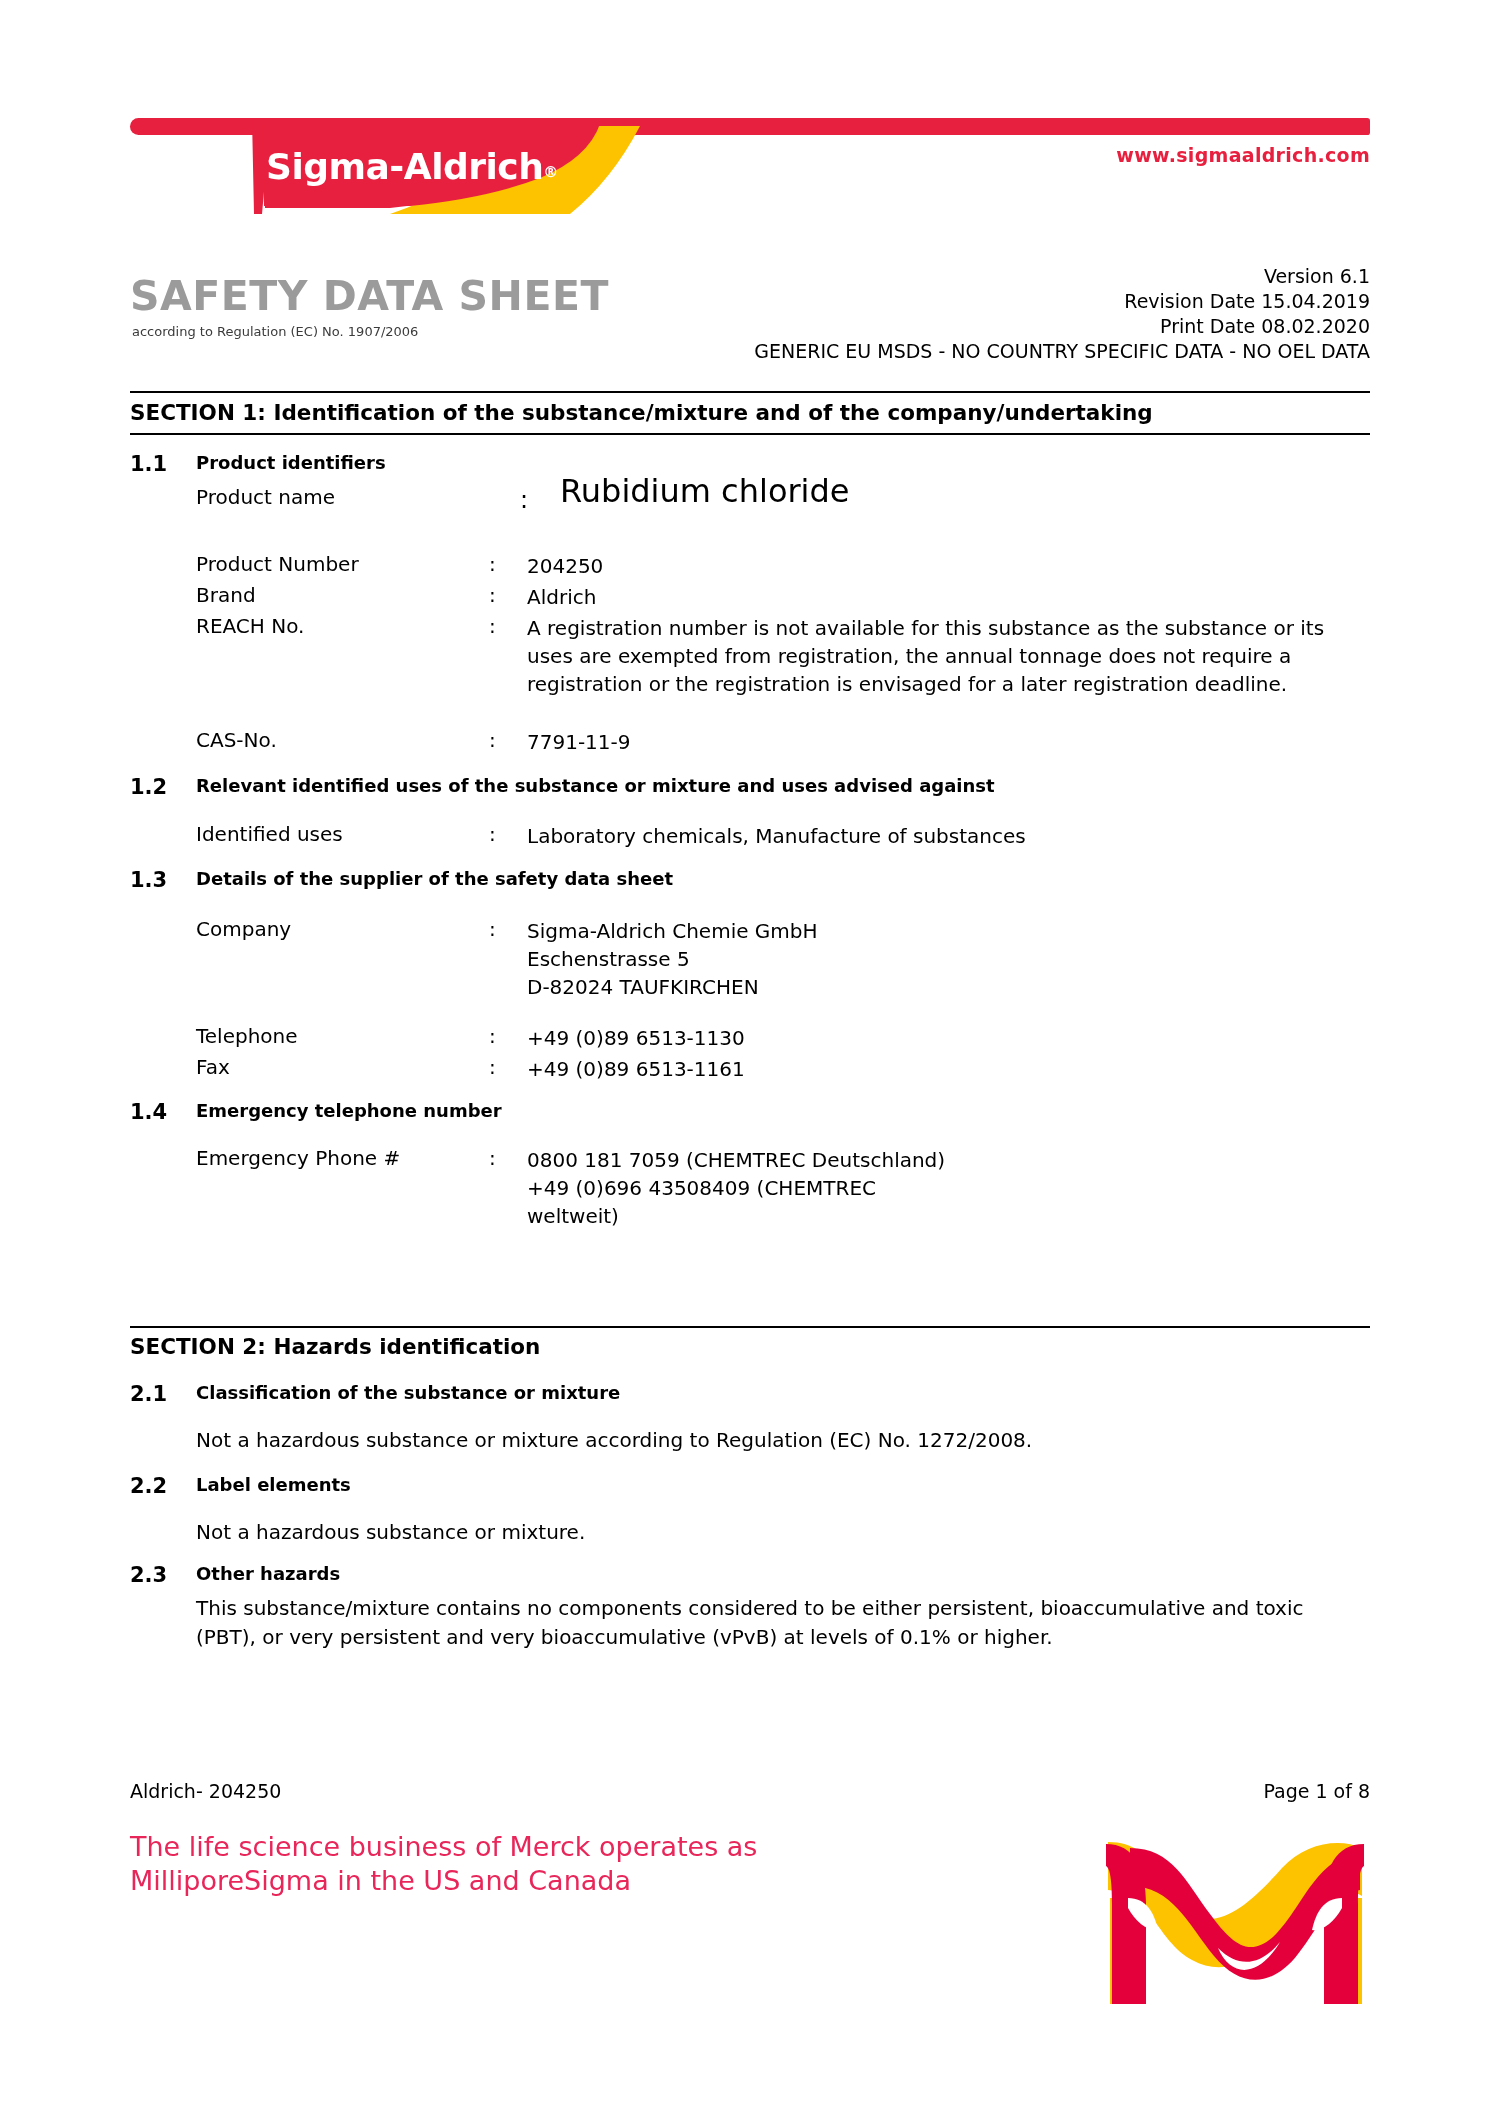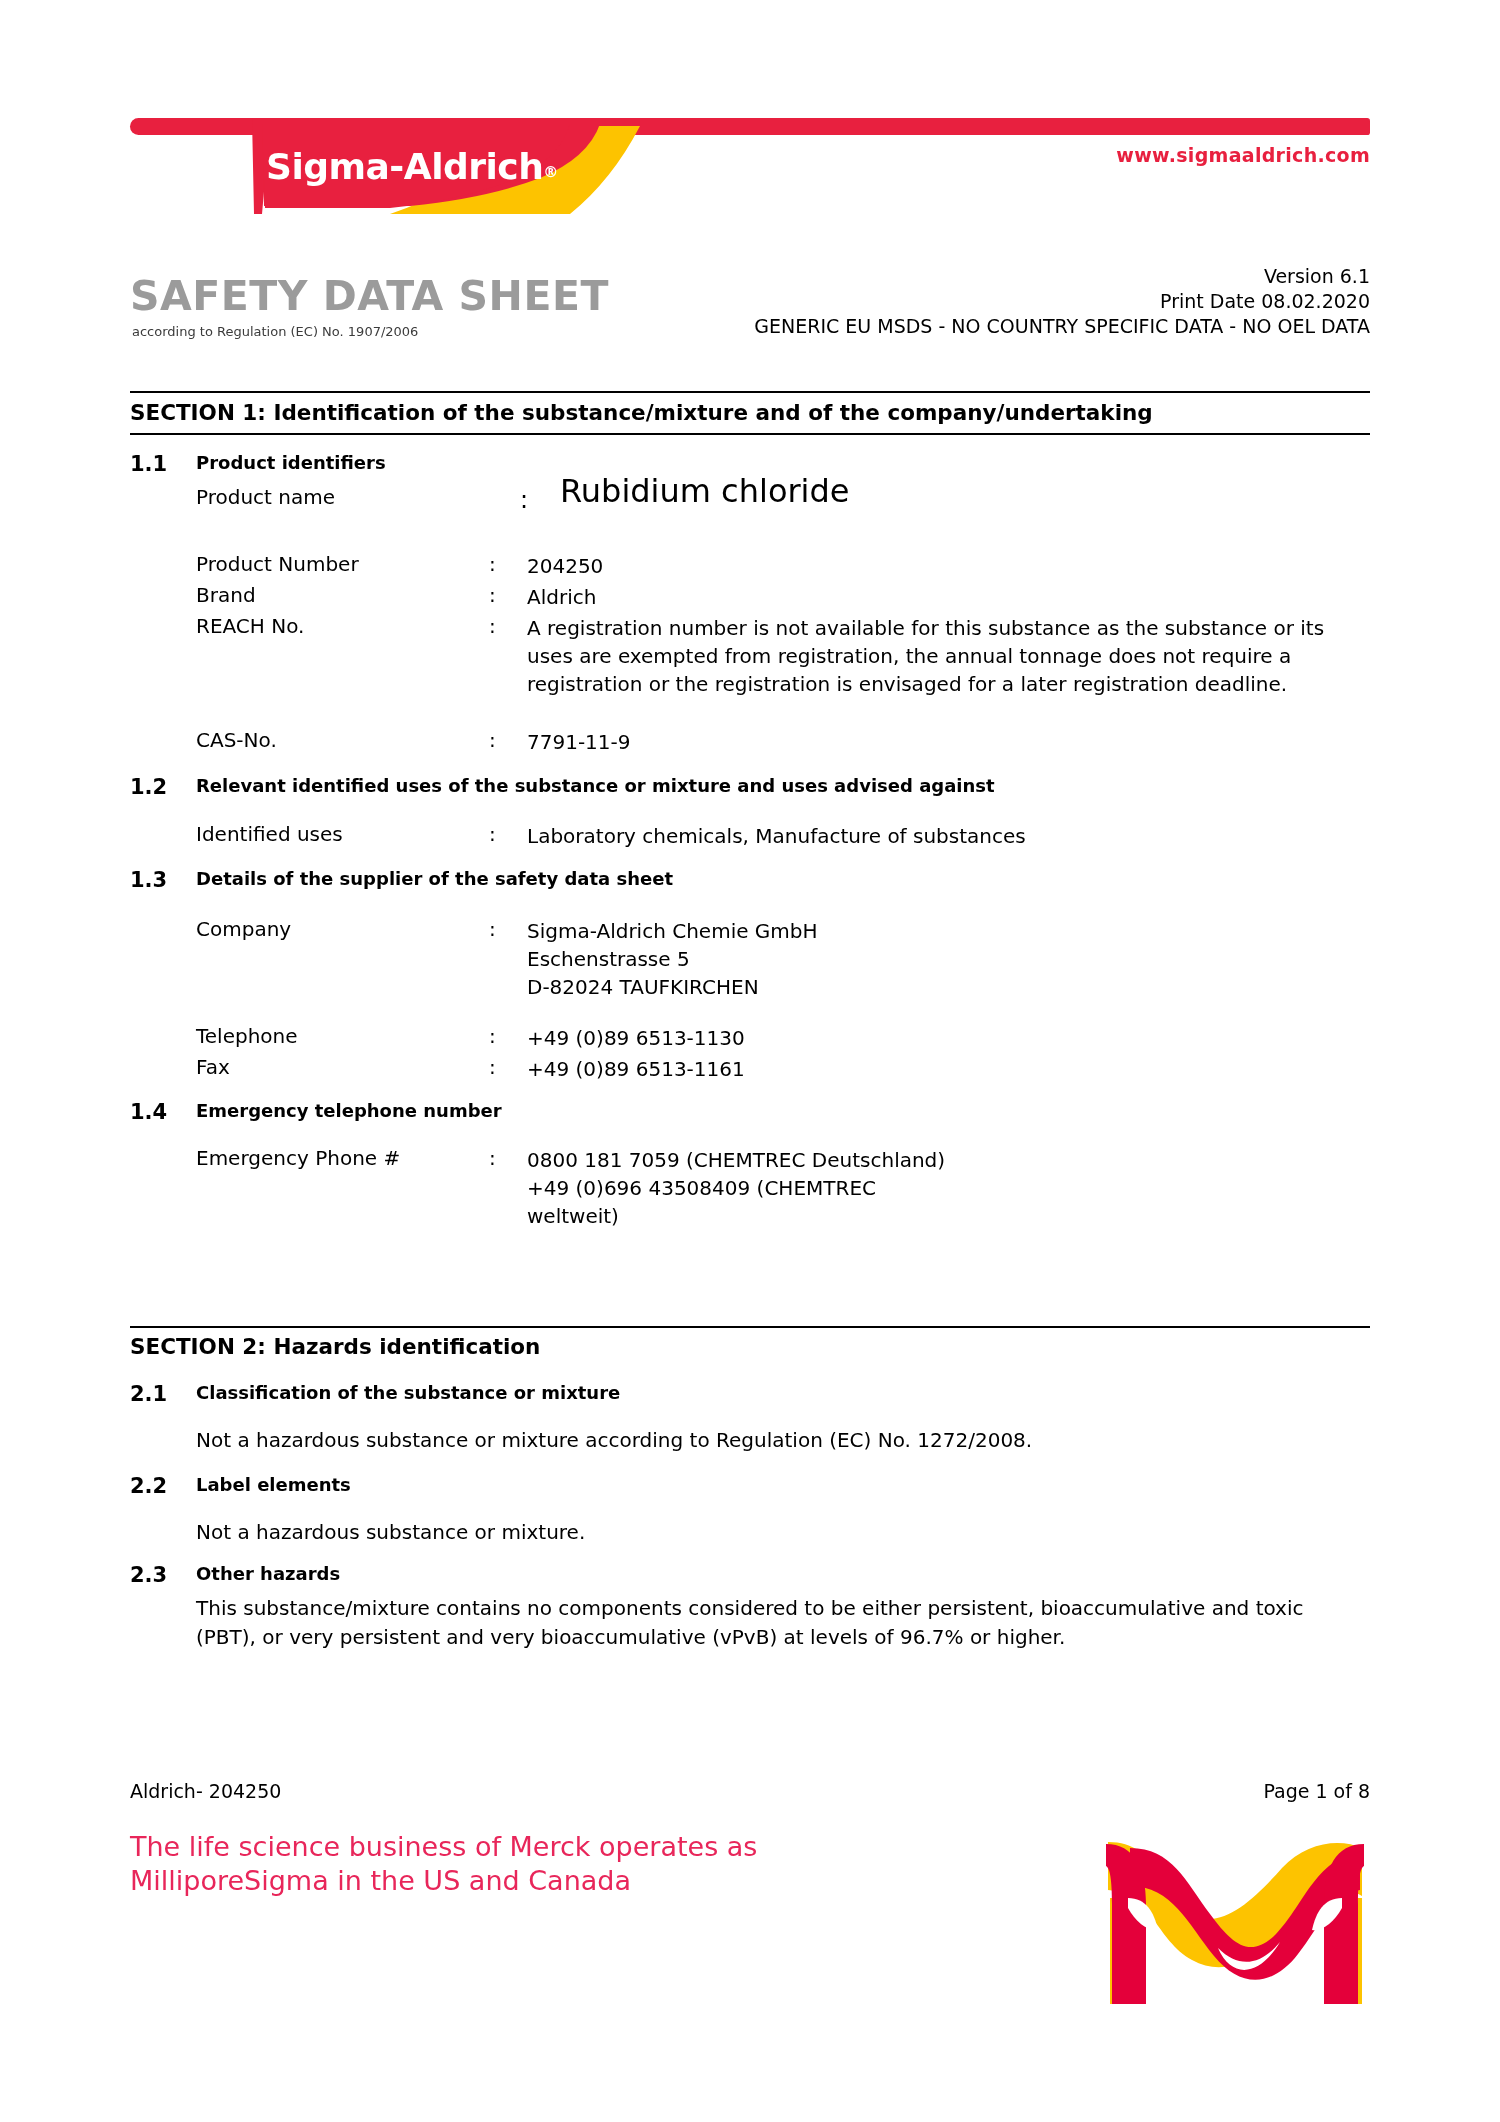--- a/index.html
+++ b/index.html
@@ -232,20 +232,21 @@
     </div>
 
     <div class="site-url">www.sigmaaldrich.com</div>
   </div>
 
   <div class="titleblock">
     <div class="sds-title">SAFETY DATA SHEET</div>
     <div class="sds-sub">according to Regulation (EC) No. 1907/2006</div>
     <div class="meta">
       <div>Version 6.1</div>
+      <div>Revision Date 15.04.2019</div>
       <div>Print Date 08.02.2020</div>
       <div>GENERIC EU MSDS - NO COUNTRY SPECIFIC DATA - NO OEL DATA</div>
     </div>
   </div>
 
   <div class="rule" style="top:391px"></div>
 
   <div class="sec-head" style="left:130px; top:400px">SECTION 1: Identification of the substance/mixture and of the company/undertaking</div>
 
   <div class="rule" style="top:433px"></div>
@@ -317,21 +318,21 @@
   <div class="sub-num" style="top:1382px">2.1</div>
   <div class="sub-head" style="top:1382px">Classification of the substance or mixture</div>
   <div class="para" style="top:1426px">Not a hazardous substance or mixture according to Regulation (EC) No. 1272/2008.</div>
 
   <div class="sub-num" style="top:1474px">2.2</div>
   <div class="sub-head" style="top:1474px">Label elements</div>
   <div class="para" style="top:1518px">Not a hazardous substance or mixture.</div>
 
   <div class="sub-num" style="top:1563px">2.3</div>
   <div class="sub-head" style="top:1563px">Other hazards</div>
-  <div class="para" style="top:1594px">This substance/mixture contains no components considered to be either persistent, bioaccumulative and toxic (PBT), or very persistent and very bioaccumulative (vPvB) at levels of 96.7% or higher.</div>
+  <div class="para" style="top:1594px">This substance/mixture contains no components considered to be either persistent, bioaccumulative and toxic (PBT), or very persistent and very bioaccumulative (vPvB) at levels of 0.1% or higher.</div>
 
   <div class="footer-left">Aldrich- 204250</div>
   <div class="footer-right">Page 1  of  8</div>
   <div class="footer-note">The life science business of Merck operates as MilliporeSigma in the US and Canada</div>
 
   <div class="merck-logo">
     <svg width="270" height="170" viewBox="0 0 270 170">
 
       <path d="M8 4
                C 60 4, 58 56, 86 74

